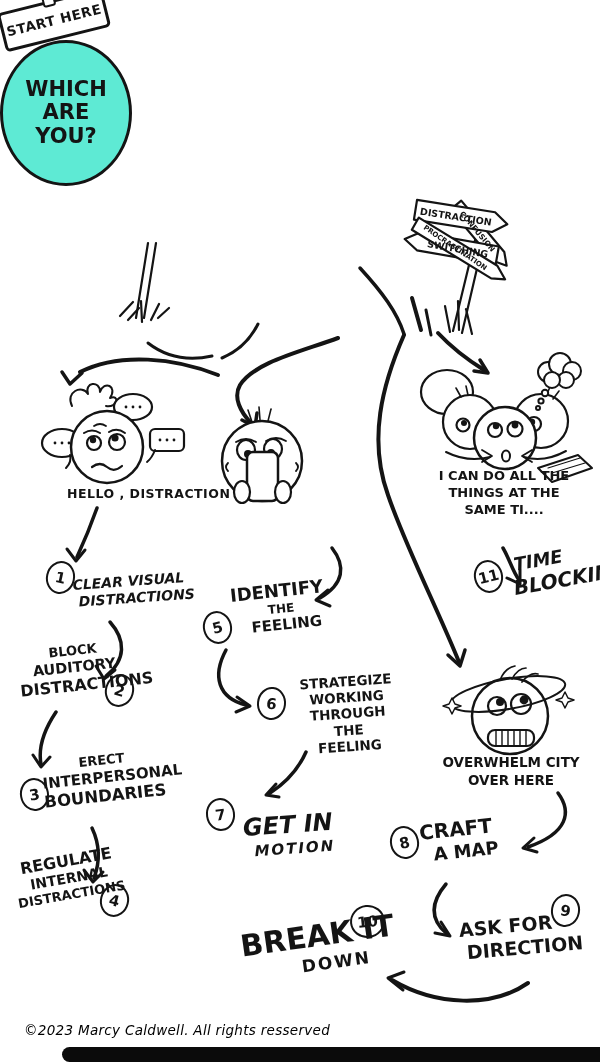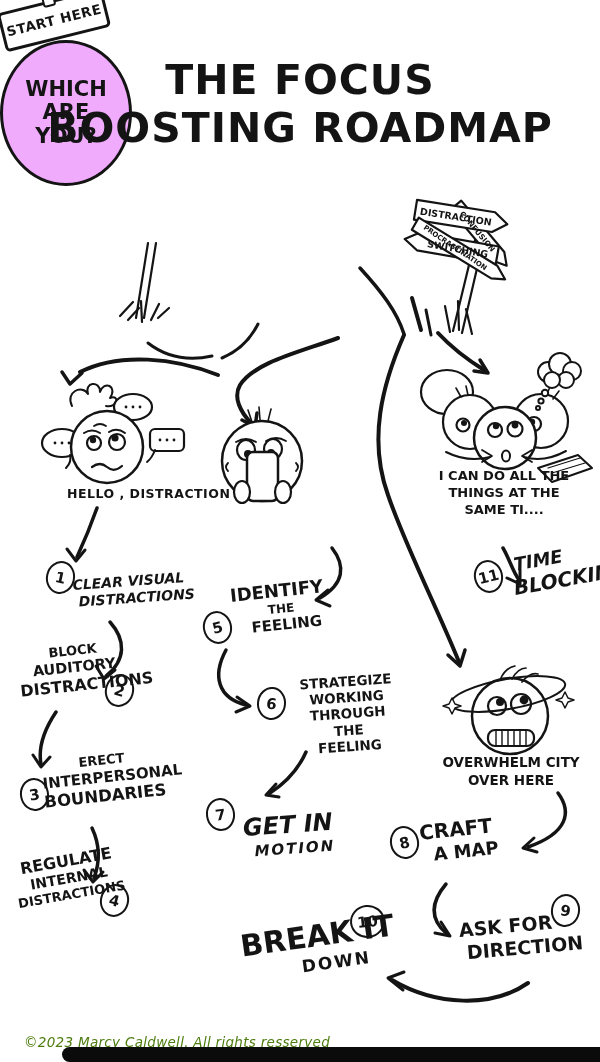--- a/index.html
+++ b/index.html
@@ -14,21 +14,21 @@
   .title{top:56px;left:0;width:600px;text-align:center;font-size:41px;font-weight:800;
          line-height:1.18;letter-spacing:1px;}
 
   .start-sign{left:56px;top:197px;width:102px;height:34px;border:3px solid #141414;border-radius:5px;
     background:#fff;transform:rotate(-14deg);display:flex;align-items:center;justify-content:center;
     font-size:13.5px;letter-spacing:.5px;z-index:2;font-weight:bold;}
   .start-sign::before{content:"";position:absolute;top:-13px;left:44px;width:9px;height:12px;
     border:2.5px solid #141414;border-radius:3px;background:#fff;}
 
   .bubble{left:237px;top:189px;width:126px;height:140px;border:3.5px solid #141414;border-radius:50%;
-    background:#f0abfc;display:flex;flex-direction:column;align-items:center;justify-content:center;
+    background:#5eead4;display:flex;flex-direction:column;align-items:center;justify-content:center;
     font-size:21px;font-weight:800;line-height:1.12;z-index:2;text-align:center;}
 
   .sign-label{position:absolute;z-index:3;font-weight:bold;text-align:center;
     display:flex;align-items:center;justify-content:center;}
   .sl-d{left:417px;top:206px;width:78px;height:20px;font-size:9.5px;transform-origin:38px 10px;transform:rotate(9deg);}
   .sl-c{left:449px;top:215px;width:66px;height:14px;font-size:7.5px;transform-origin:21px 7px;transform:rotate(50deg);}
   .sl-s{left:418px;top:238px;width:80px;height:18px;font-size:9.5px;transform-origin:32px 9px;transform:rotate(10deg);}
   .sl-p{left:409px;top:240px;width:92px;height:15px;font-size:7px;transform-origin:46px 8px;transform:rotate(34deg);}
 
   .cap{line-height:1.3;}
@@ -67,22 +67,22 @@
   .s7 .l1{font-size:24px;} .s7 .l2{font-size:15px;margin-left:10px;letter-spacing:2px;}
   .s8{left:418px;top:821px;transform:rotate(-6deg);}
   .s8 .l1{font-size:20px;} .s8 .l2{font-size:18px;margin-left:12px;}
   .s9{left:458px;top:919px;transform:rotate(-5deg);}
   .s9 .l1{font-size:19px;} .s9 .l2{font-size:19px;margin-left:6px;}
   .s10{left:238px;top:929px;transform:rotate(-8deg);}
   .s10 .l1{font-size:30px;} .s10 .l2{font-size:17px;margin-left:58px;letter-spacing:2px;}
   .s11{left:512px;top:554px;transform:rotate(-10deg);font-style:italic;}
   .s11 .l1{font-size:18px;} .s11 .l2{font-size:20px;margin-left:-4px;}
 
-  .copyright{left:24px;top:1022px;font-size:13.5px;color:#4d7c0f;font-weight:normal;
-    font-style:italic;letter-spacing:.3px;z-index:2;margin-top:12px;}
+  .copyright{left:24px;top:1022px;font-size:13.5px;color:#000000;font-weight:normal;
+    font-style:italic;letter-spacing:.3px;z-index:2;}
   .bottom-bar{left:62px;top:1047px;width:538px;height:15px;background:#0b0b0b;
     border-radius:10px 0 0 10px;z-index:2;}
 </style>
 </head>
 <body>
 
 <div id="canvas">
 
   <svg id="art" width="600" height="1062" viewBox="0 0 600 1062" fill="none" stroke="#141414" stroke-linecap="round" stroke-linejoin="round">
 
@@ -264,24 +264,20 @@
       <circle cx="521" cy="704" r="10"></circle>
       <circle cx="524" cy="700" r="4.4" fill="#141414" stroke="none"></circle>
       <rect x="488" y="730" width="46" height="16" rx="7" fill="#fff"></rect>
       <path d="M 496 731 L 496 745 M 502 731 L 502 745 M 508 731 L 508 745 M 514 731 L 514 745 M 520 731 L 520 745 M 526 731 L 526 745" stroke-width="1.4"></path>
       <ellipse cx="508" cy="694" rx="58" ry="15" transform="rotate(-10 508 694)" stroke-width="2"></ellipse>
       <polygon points="452,698 455,704 461,706 455,708 452,714 449,708 443,706 449,704" fill="#fff" stroke-width="1.5"></polygon>
       <polygon points="565,692 568,698 574,700 568,702 565,708 562,702 556,700 562,698" fill="#fff" stroke-width="1.5"></polygon>
     </g>
   </svg>
 
-  <div class="txt title">
-    <div>THE FOCUS</div>
-    <div>BOOSTING ROADMAP</div>
-  </div>
 
   <div class="start-sign">
     <span>START HERE</span>
   </div>
 
   <div class="bubble">
     <div>WHICH</div>
     <div>ARE</div>
     <div>YOU?</div>
   </div>

